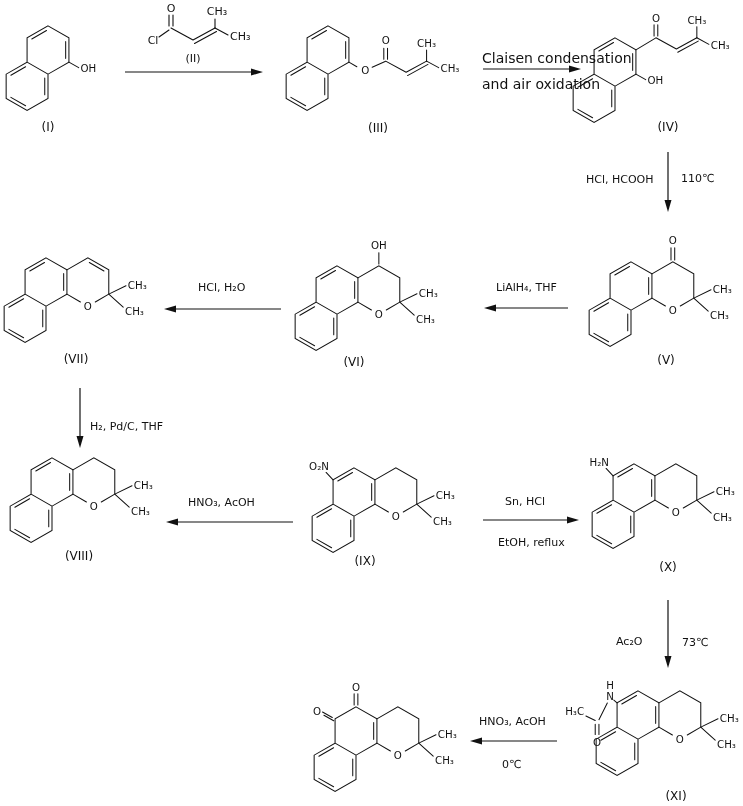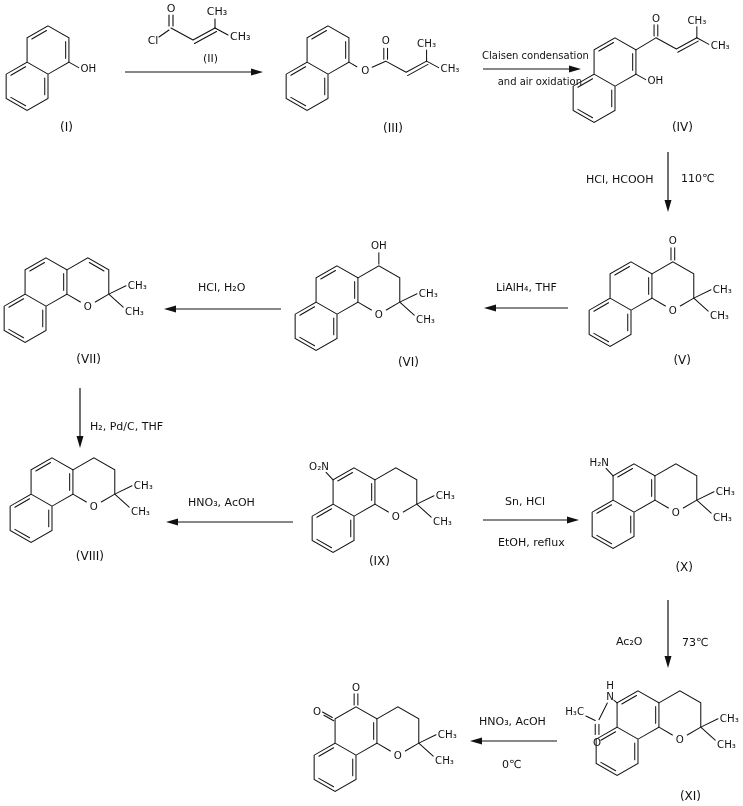--- a/index.html
+++ b/index.html
@@ -1,21 +1,21 @@
 <!DOCTYPE html>
 <html><head>
 <meta charset="utf-8">
 <style>
   html,body{margin:0;padding:0;background:#fff;}
   #scheme{position:relative;width:743px;height:806px;background:#ffffff;
           font-family:"DejaVu Sans",sans-serif;overflow:hidden;}
   .abs{position:absolute;}
   .lbl{position:absolute;font:11px "DejaVu Sans",sans-serif;color:#111;white-space:nowrap;text-align:right;}
-  .sm{font-size:10px;}
-  .clabel{position:absolute;font:12px "DejaVu Sans",sans-serif;color:#111;width:50px;text-align:right;}
+  .sm{font-size:14px;}
+  .clabel{position:absolute;font:12px "DejaVu Sans",sans-serif;color:#111;width:50px;text-align:center;}
   svg{overflow:visible;}
   svg .b{stroke:#111;stroke-width:1.1;fill:none;stroke-linecap:round;}
   svg text{font-family:"DejaVu Sans",sans-serif;font-size:11px;fill:#111;}
   svg .ah{fill:#111;stroke:none;}
   svg .al{stroke:#111;stroke-width:1.2;}
 </style>
 </head>
 <body>
 
 <div id="scheme">
@@ -147,21 +147,21 @@
       <path class="b" d="M-17.4,-11.9 L-1.6,-21 M19,-9 L19,9"></path>
       <path class="b" d="M22.5,-13 L45,-26 L67.5,-13 L67.5,13 M67.5,13 L53,21.5 M37,21.5 L22.5,13"></path>
       <text x="45" y="30" text-anchor="middle">O</text>
       <path class="b" d="M45,-28 L45,-40"></path>
       <text x="45" y="-44" text-anchor="middle">OH</text>
       <path class="b" d="M67.5,13 L86,4 M67.5,13 L83,27"></path>
       <text x="88" y="8">CH₃</text>
       <text x="85" y="36">CH₃</text>
     </g>
   </svg>
-  <div class="clabel" style="left:369px;top:355px">(VI)</div>
+  <div class="clabel" style="left:329px;top:355px">(VI)</div>
 
   <svg class="abs" style="left:0;top:222px" width="162" height="134">
     <g transform="translate(46,60) scale(0.93)">
       <path class="b" d="M0,-26 L22.5,-13 L22.5,13 L0,26 L0,52 L-22.5,65 L-45,52 L-45,26 L-22.5,13 L-22.5,-13 Z M-22.5,13 L0,26"></path>
       <path class="b" d="M-3.5,30 L-3.5,48 M-24.1,60 L-39.9,50.9 M-39.9,27.1 L-24.1,18"></path>
       <path class="b" d="M-17.4,-11.9 L-1.6,-21 M19,-9 L19,9"></path>
       <path class="b" d="M22.5,-13 L45,-26 L67.5,-13 L67.5,13 M67.5,13 L53,21.5 M37,21.5 L22.5,13"></path>
       <path class="b" d="M46.6,-21 L62.3,-11.9"></path>
       <text x="45" y="30" text-anchor="middle">O</text>
       <path class="b" d="M67.5,13 L86,4 M67.5,13 L83,27"></path>

